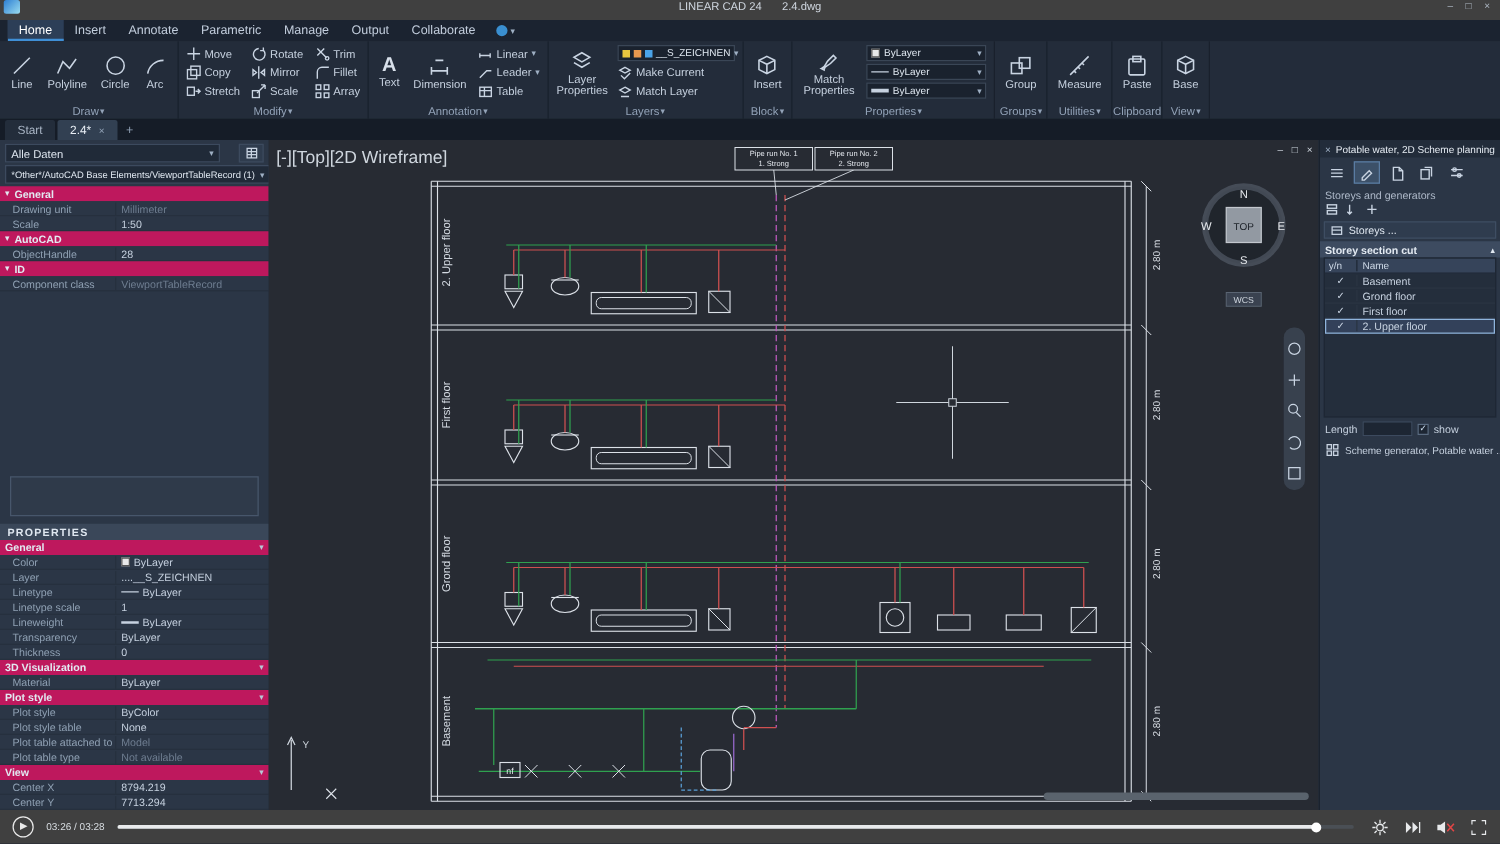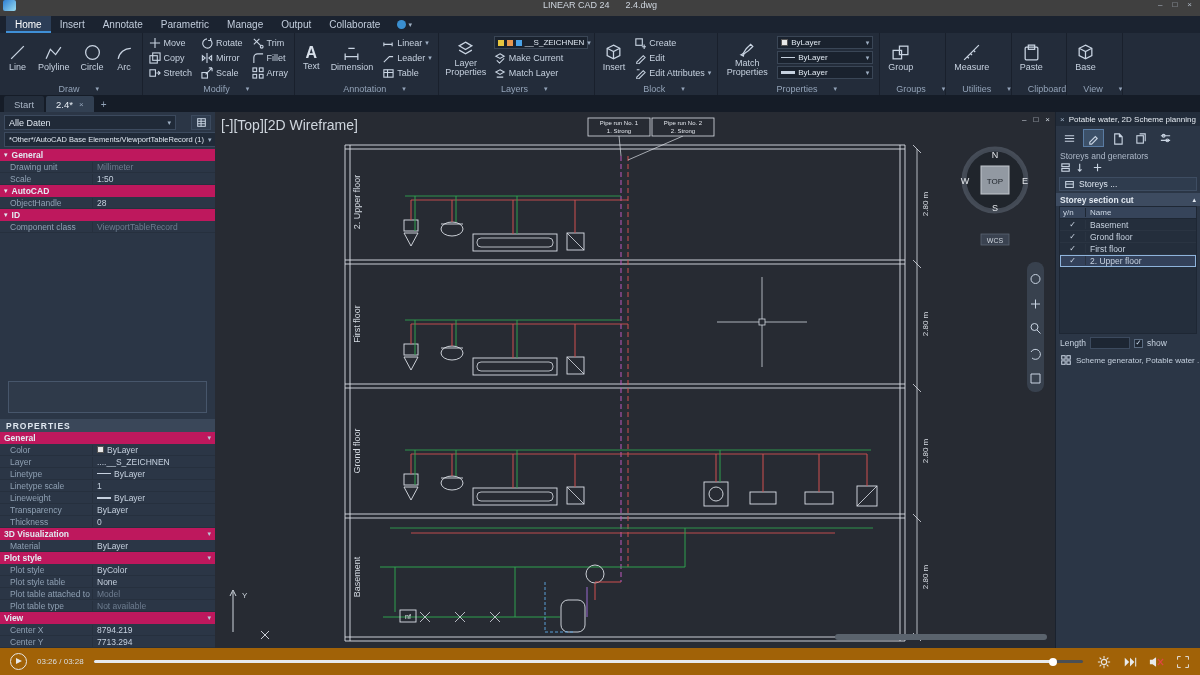--- a/index.html
+++ b/index.html
@@ -19,21 +19,21 @@
   .menu-item { padding:0 9px; display:flex; align-items:center; }
   .menu-item.active { background:#2c3e57; box-shadow:inset 0 -2px 0 #3f8fd6; color:#fff; }
   .menu-extra { display:flex; align-items:center; gap:2px; padding:0 8px; }
   .menu-extra .dot { width:9px; height:9px; border-radius:50%; background:#3a8fd0; }
   .menu-extra .caret { font-size:7px; color:#9fb0c4; }
 
   
   .ribbon { position:absolute; top:33px; left:0; right:0; height:62px; background:#232c3a; display:flex; overflow:hidden; }
   .rpanel { display:flex; flex-direction:column; border-right:1px solid #19202c; flex:none; }
   .rp-body { flex:1; display:flex; align-items:center; padding:2px 6px; gap:7px; }
-  .rp-foot { height:13px; font-size:9px; color:#93a3b8; display:flex; align-items:center; justify-content:center; gap:16px;margin-left:16px; }
+  .rp-foot { height:13px; font-size:9px; color:#93a3b8; display:flex; align-items:center; justify-content:center; gap:1px; }
   .rp-foot .caret { font-size:7px; }
   .rtool { color:#c6d1df; cursor:default; }
   .rtool.col { display:flex; flex-direction:column; align-items:center; gap:1px; font-size:9px; padding:0 2px; text-align:center; line-height:9px; }
   .rtool.row { display:flex; align-items:center; gap:3px; font-size:9px; height:13px; white-space:nowrap; }
   .ic { stroke:#c9d4e2; fill:none; stroke-width:1.2; flex:none; }
   .big-ic { width:19px; height:19px; }
   .sm-ic { width:12px; height:12px; }
   .a-glyph { font-size:16px; font-weight:bold; color:#d8e0ea; line-height:17px; }
   .modify-grid { display:grid; grid-template-rows:repeat(3,14px); grid-auto-flow:column; column-gap:9px; row-gap:1px; align-items:center; }
   .rcol { display:flex; flex-direction:column; gap:2px; justify-content:center; }
@@ -91,21 +91,21 @@
   .st-c2 { flex:1; padding-left:4px; }
   .st-row { display:flex; height:12px; align-items:center; border-bottom:1px solid #2a3442; color:#c6d1df; }
   .st-row .chk { width:26px; text-align:center; font-size:8px; color:#cdd8e6; border-right:1px solid #2a3442; flex:none; }
   .st-row.sel { background:#33415a; outline:1px solid #8fb4dc; outline-offset:-1px; }
   .len-row { display:flex; align-items:center; gap:4px; padding:3px 4px; color:#c6d1df; }
   .len-input { width:40px; height:12px; background:#1d2633; border:1px solid #3c4a5e; color:#dfe7f0; font-size:8px; }
   .cbx { width:9px; height:9px; background:#1d2633; border:1px solid #5a6b80; display:flex; align-items:center; justify-content:center; font-size:7px; color:#cfe0f2; }
   .gen-item { display:flex; align-items:center; gap:4px; padding:2px 4px; color:#c6d1df; white-space:nowrap; overflow:hidden; }
 
   
-  .videobar { position:absolute; top:648px; left:0; right:0; height:27px; background:#a16207; display:flex; align-items:center; padding:0 10px; gap:10px; }
+  .videobar { position:absolute; top:648px; left:0; right:0; height:27px; background:#404040; display:flex; align-items:center; padding:0 10px; gap:10px; }
   .vb-play { width:17px; height:17px; border:1.4px solid #e8e8e8; border-radius:50%; position:relative; flex:none; }
   .vb-play::after { content:""; position:absolute; left:5px; top:4px; border-left:6px solid #e8e8e8; border-top:3.5px solid transparent; border-bottom:3.5px solid transparent; }
   .vb-time { font-size:8px; color:#d8dde2; white-space:nowrap; }
   .vb-track { flex:1; height:3px; background:#4a4f55; border-radius:2px; position:relative; }
   .vb-fill { width:97%; height:100%; background:#e8eaec; border-radius:2px; }
   .vb-knob { position:absolute; left:97%; top:50%; transform:translate(-50%,-50%); width:8px; height:8px; border-radius:50%; background:#fff; }
   .vb-icons { display:flex; gap:12px; align-items:center; margin-left:4px; }
   .vic { stroke:#e8eaec; fill:none; stroke-width:1.2; }
 </style>
 </head>
@@ -327,42 +327,20 @@
     </div>
 
     <div class="rpanel">
       <div class="rp-body">
         <div class="rtool col">
           <svg class="ic big-ic" viewBox="0 0 18 18">
               <path d="M9 2l6 3v7l-6 3-6-3V5z"></path>
               <path d="M3 5l6 3 6-3M9 8v7"></path>
             </svg>
           <span>Insert</span>
-        </div>
-        <div class="rcol">
-          <div class="rtool row">
-              <svg class="ic sm-ic" viewBox="0 0 13 13">
-                <rect x="2" y="2" width="7" height="7"></rect>
-                <path d="M11 8v5M8.5 10.5h5"></path>
-              </svg>
-              <span>Create</span>
-            </div>
-          <div class="rtool row">
-              <svg class="ic sm-ic" viewBox="0 0 13 13">
-                <path d="M3 11l7-7 2 2-7 7H3z"></path>
-              </svg>
-              <span>Edit</span>
-            </div>
-          <div class="rtool row">
-              <svg class="ic sm-ic" viewBox="0 0 13 13">
-                <path d="M3 11l7-7 2 2-7 7H3zM3 3h3"></path>
-              </svg>
-              <span>Edit Attributes</span>
-              <span class="caret" style="font-size:7px;color:#9fb0c4">▾</span>
-            </div>
         </div>
       </div>
       <div class="rp-foot">
         <span>Block</span>
         <span class="caret">▾</span>
       </div>
     </div>
 
     <div class="rpanel">
       <div class="rp-body">

